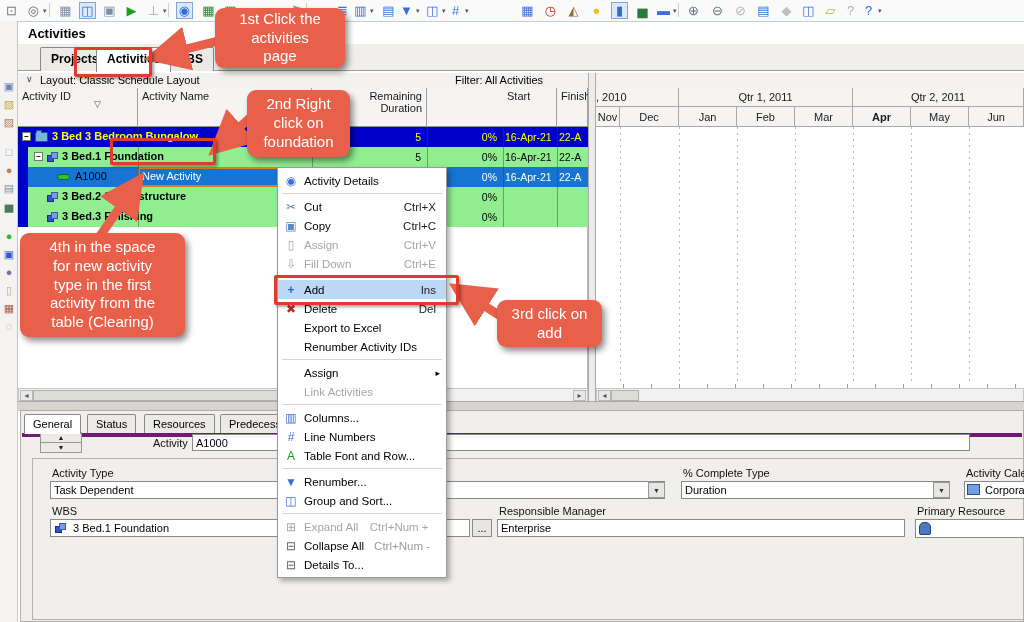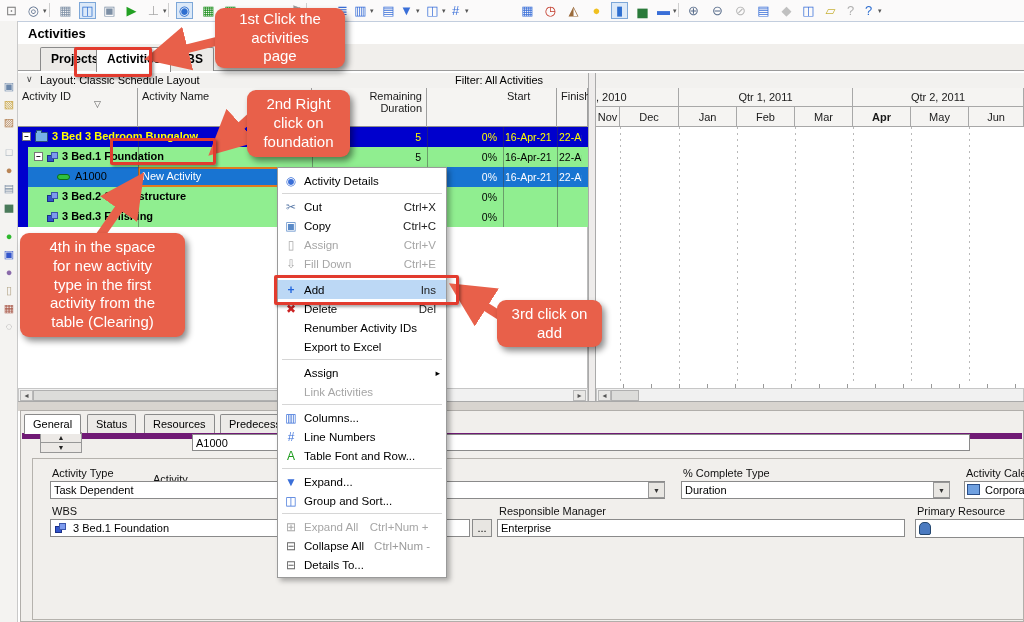--- a/index.html
+++ b/index.html
@@ -283,32 +283,32 @@
     <div class="gline" style="left: 373px;"></div>
   </div>
 <div class="abs" id="gantt-ruler"></div>
 <div class="abs hscroll" style="left:596px;top:388px;width:428px;">
   <div class="sbtn" style="left:1px;">◂</div>
   <div class="sthumb" style="left:14px;width:28px;"></div>
 </div>
 
 <div class="abs" id="bottom-band"></div>
 <div class="abs" id="bottom-panel"></div>
-<div class="abs" id="detail-tabs" style="left:22px;top:411px;width:1000px;height:22px;border-bottom:6px solid #701a75;">
+<div class="abs" id="detail-tabs" style="left:22px;top:411px;width:1000px;height:22px;border-bottom:4px solid #701a75;">
     <div class="dtab active" style="left: 2px;">General</div>
     <div class="dtab" style="left: 65px;">Status</div>
     <div class="dtab" style="left: 122px;">Resources</div>
     <div class="dtab" style="left: 198px;">Predecessors</div>
     <div class="dtab" style="left: 292px;">Successors</div>
   </div>
 <div class="abs" id="spinner">
   <div>▲</div>
   <div style="border-top:1px solid #979797;">▼</div>
 </div>
-<div class="flabel" style="left:153px;top:437px;margin-top:36px;">Activity</div>
+<div class="flabel" style="left:153px;top:437px;">Activity</div>
 <div class="fld" style="left:192px;top:434px;width:778px;height:17px;">A1000</div>
 
 <div id="groupbox"></div>
 <div class="flabel" style="left:52px;top:467px;">Activity Type</div>
 <div class="fld" style="left:50px;top:481px;width:615px;height:18px;">Task Dependent</div>
 <div class="combo-arrow" style="left:648px;top:482px;height:16px;line-height:16px;">▼</div>
 
 <div class="flabel" style="left:683px;top:467px;">% Complete Type</div>
 <div class="fld" style="left:681px;top:481px;width:269px;height:18px;">Duration</div>
 <div class="combo-arrow" style="left:933px;top:482px;height:16px;line-height:16px;">▼</div>
@@ -364,25 +364,25 @@
       <span class="mlb">Add</span>
       <span class="msc">Ins</span>
     </div>
     <div class="mi">
       <span class="mic" style="color: rgb(204, 34, 34);">✖</span>
       <span class="mlb">Delete</span>
       <span class="msc">Del</span>
     </div>
     <div class="mi">
       <span class="mic"></span>
+      <span class="mlb">Export to Excel</span>
+    </div>
+    <div class="mi">
+      <span class="mic"></span>
       <span class="mlb">Renumber Activity IDs</span>
-    </div>
-    <div class="mi">
-      <span class="mic"></span>
-      <span class="mlb">Export to Excel</span>
     </div>
     <div class="msep"></div>
     <div class="mi">
       <span class="mic"></span>
       <span class="mlb">Assign</span>
       <span class="subarr">▸</span>
     </div>
     <div class="mi dis">
       <span class="mic"></span>
       <span class="mlb">Link Activities</span>
@@ -396,21 +396,21 @@
       <span class="mic" style="color: rgb(58, 111, 216);">#</span>
       <span class="mlb">Line Numbers</span>
     </div>
     <div class="mi">
       <span class="mic" style="color: rgb(26, 154, 26);">A</span>
       <span class="mlb">Table Font and Row...</span>
     </div>
     <div class="msep"></div>
     <div class="mi">
       <span class="mic" style="color: rgb(58, 111, 216);">▼</span>
-      <span class="mlb">Expand...</span>
+      <span class="mlb">Renumber...</span>
     </div>
     <div class="mi">
       <span class="mic" style="color: rgb(58, 111, 216);">◫</span>
       <span class="mlb">Group and Sort...</span>
     </div>
     <div class="msep"></div>
     <div class="mi dis">
       <span class="mic" style="color: rgb(168, 168, 168);">⊞</span>
       <span class="mlb">Expand All</span>
       <span class="msc inline">Ctrl+Num +</span>

